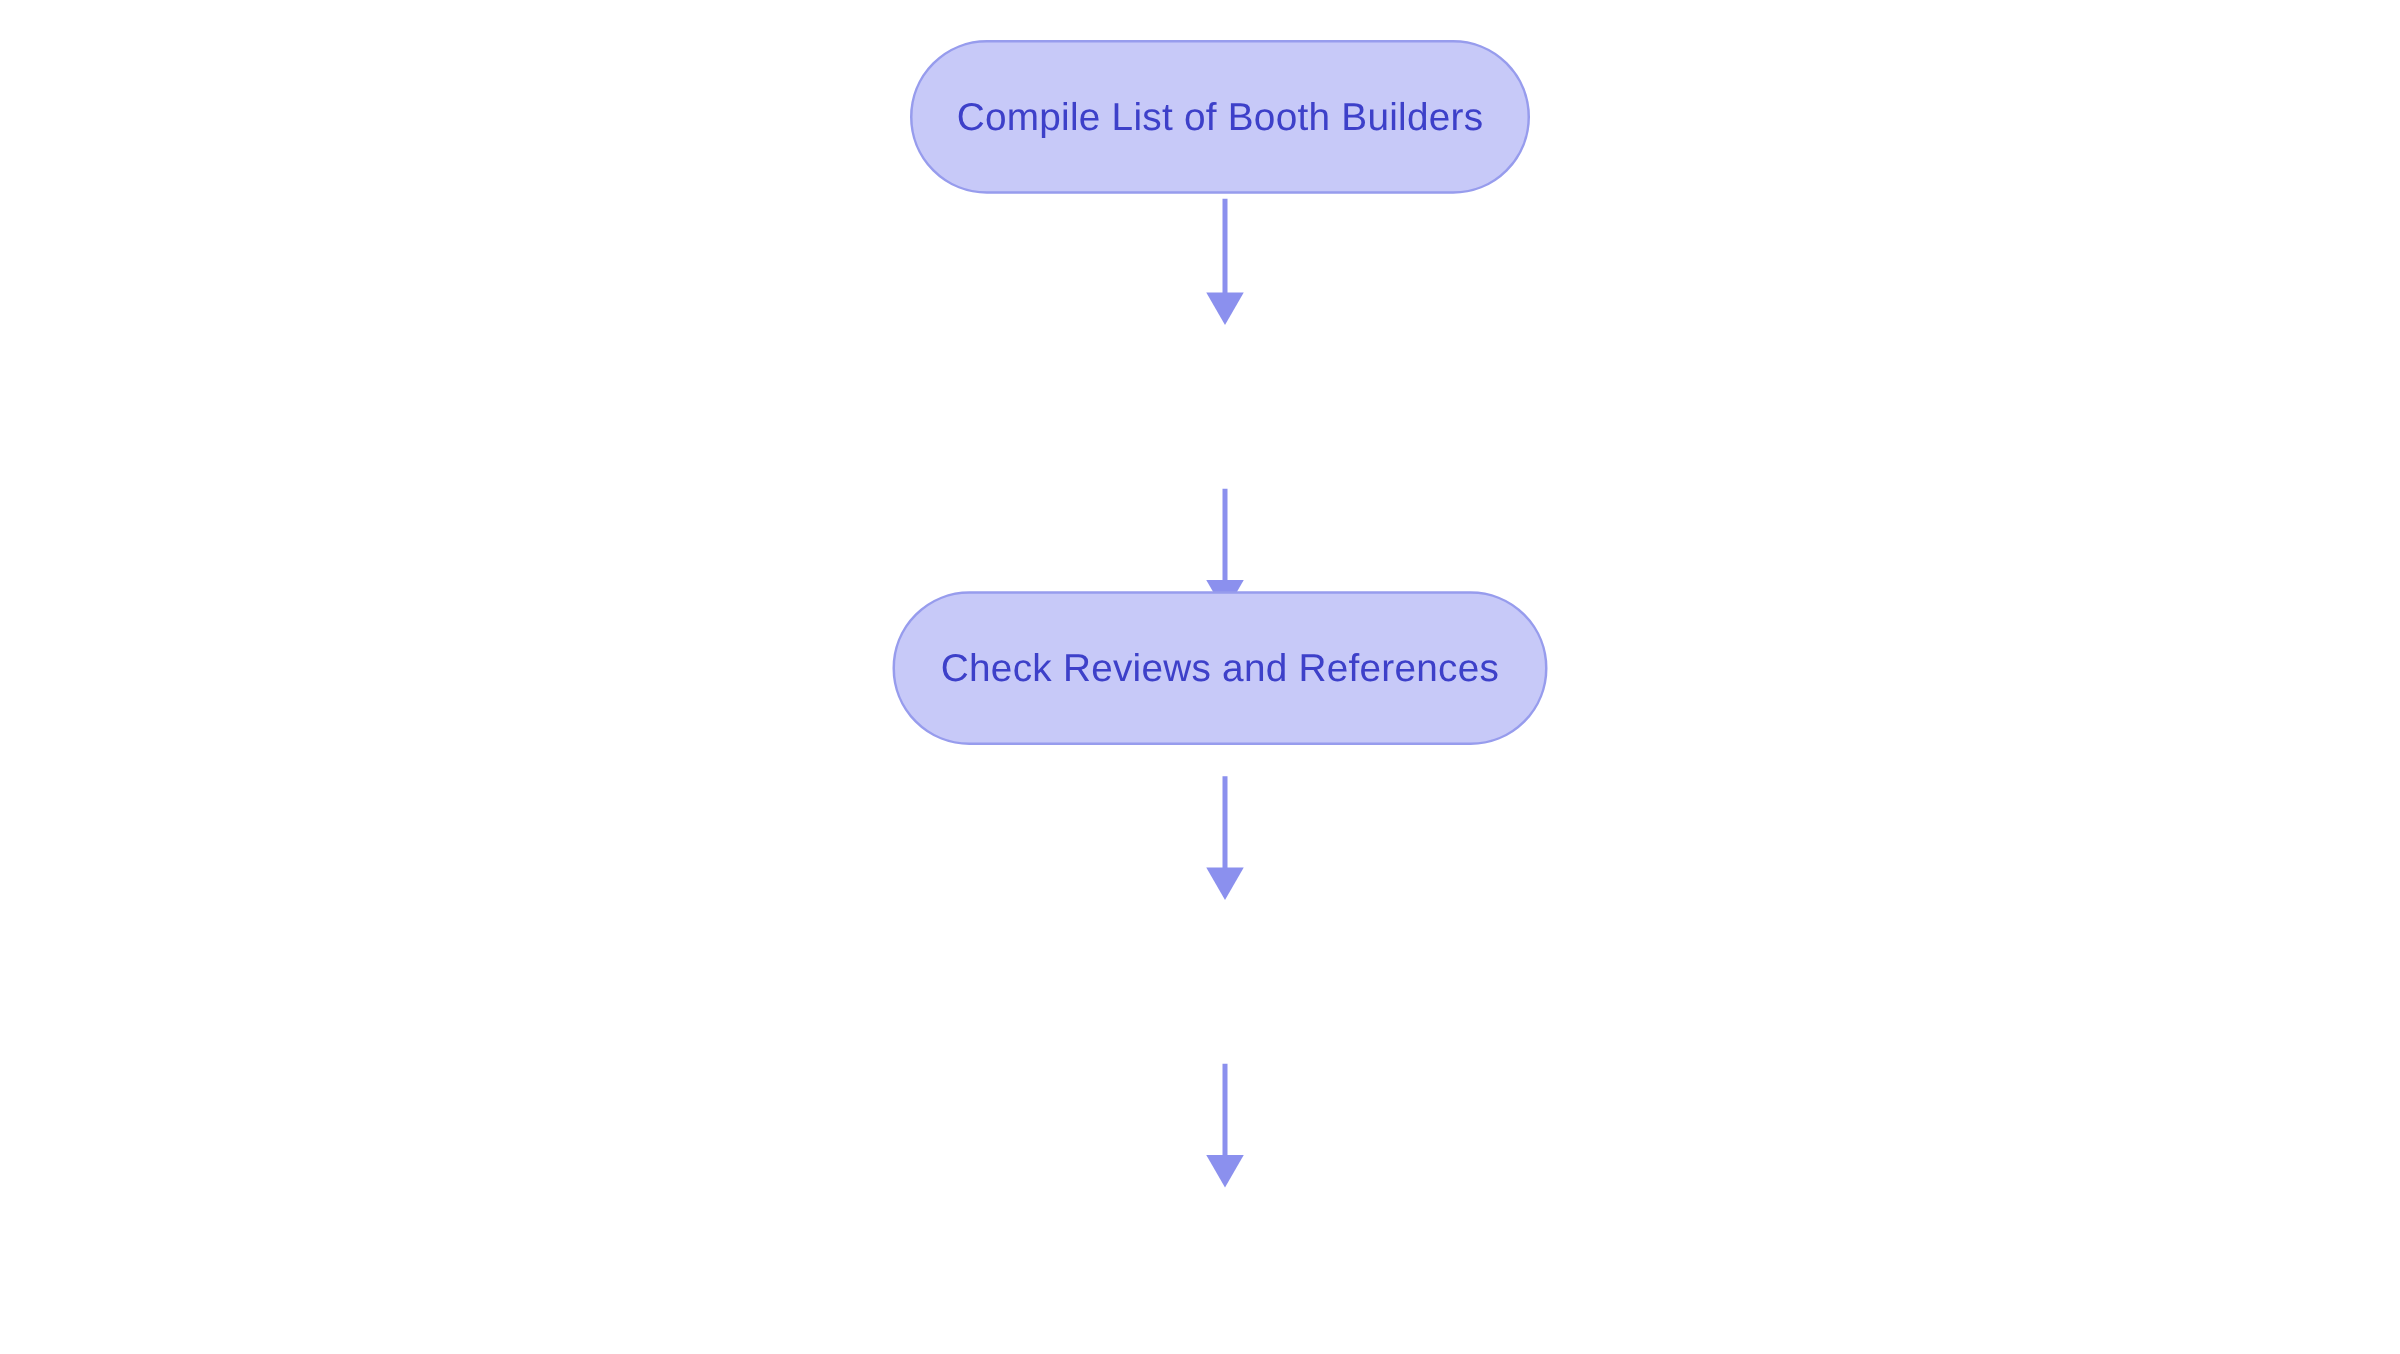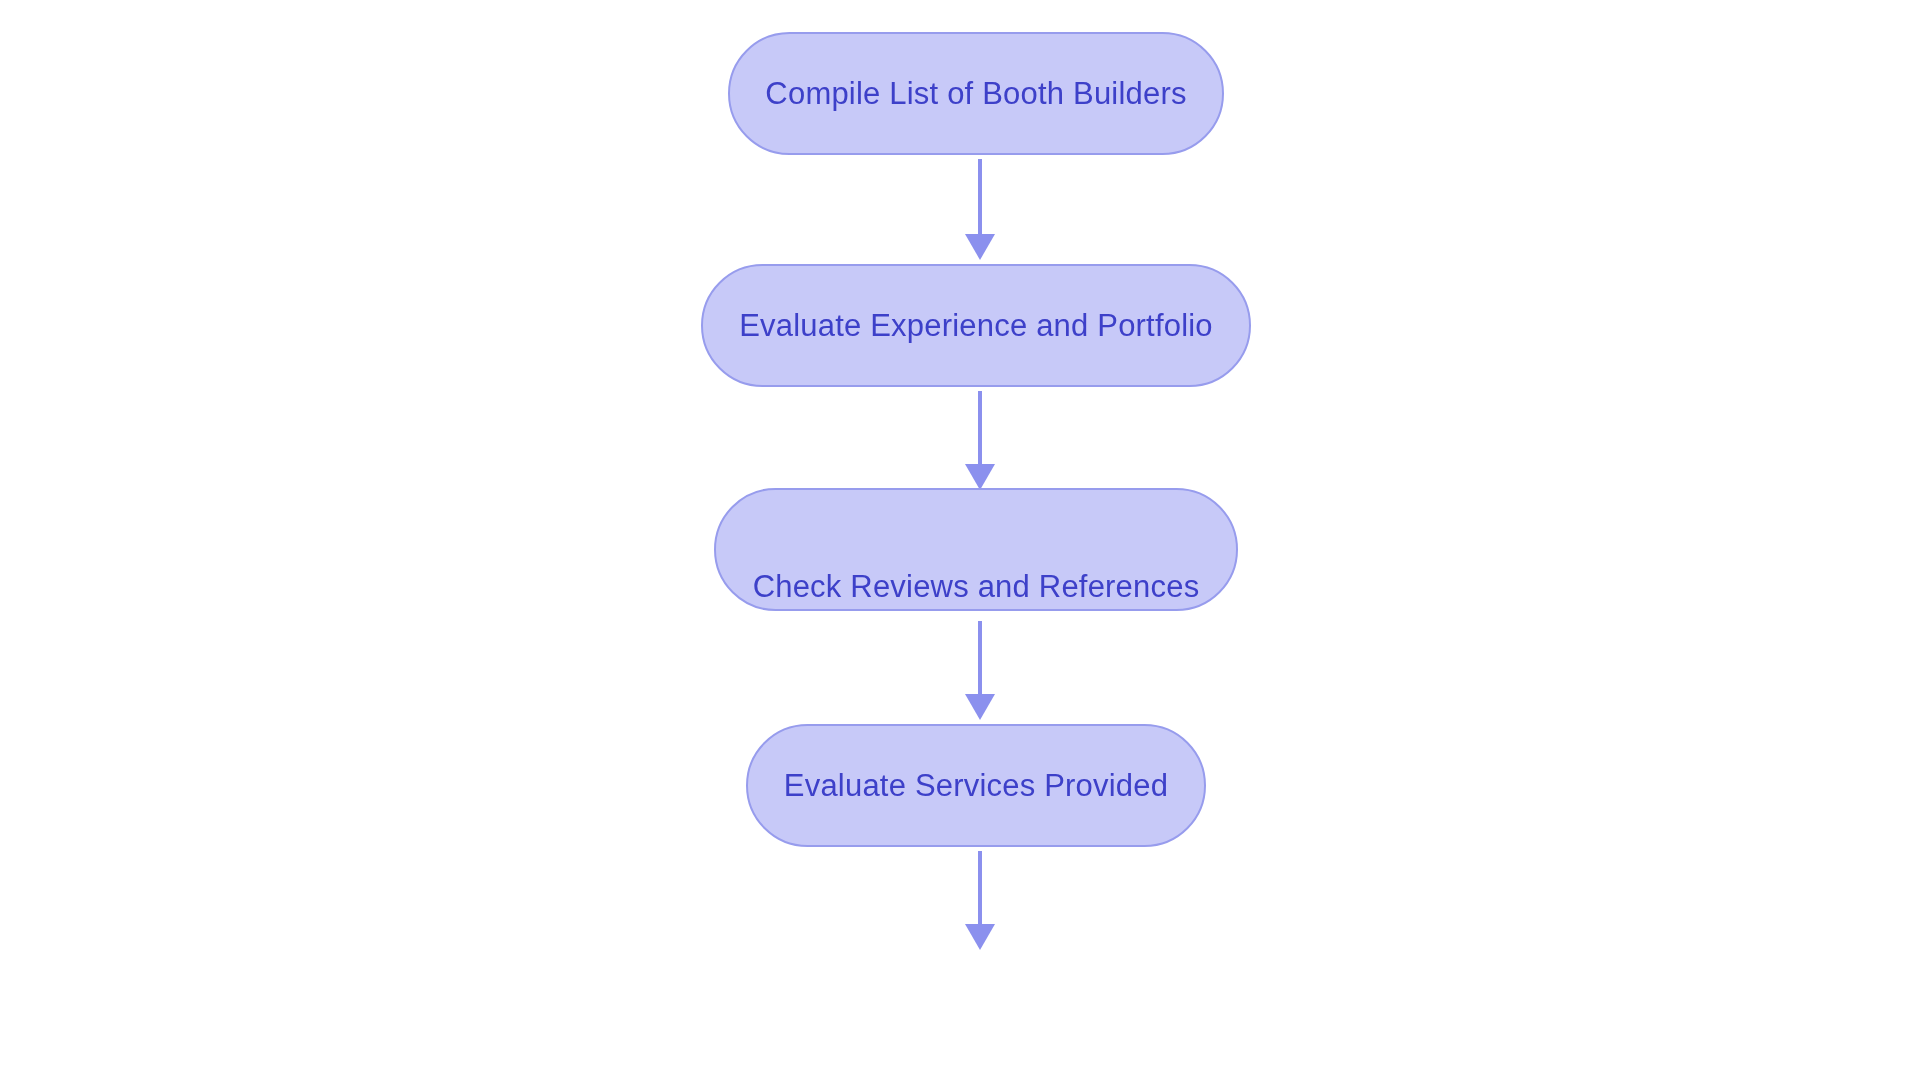--- a/index.html
+++ b/index.html
@@ -33,21 +33,21 @@
     text-align: center;
   }
   .node-label {
     color: var(--node-text);
     font-size: 31px;
     letter-spacing: 0.2px;
     white-space: nowrap;
   }
   .node-1 { top: 16px;  left: 712px; width: 496px; }
   .node-2 { top: 248px; left: 685px; width: 550px; }
-  .node-3 { top: 472px; left: 698px; width: 524px; align-items: flex-end; }
+  .node-3 { top: 457px; left: 698px; width: 524px; }
   .node-4 { top: 708px; left: 730px; width: 460px; }
   .node-5 { top: 938px; left: 803px; width: 314px; }
 
   .arrow {
     position: absolute;
     left: 945px;
     width: 30px;
   }
   .arrow-1 { top: 139px; height: 109px; }
   .arrow-2 { top: 371px; height: 107px; }
@@ -79,41 +79,35 @@
 
   <div class="node node-1">
     <span class="node-label">Compile List of Booth Builders</span>
   </div>
 
   <div class="arrow arrow-1">
     <div class="arrow-line"></div>
     <div class="arrow-head"></div>
   </div>
 
-  <div class="node node-2">
-    <span class="node-label">Evaluate Experience and Portfolio</span>
-  </div>
 
   <div class="arrow arrow-2">
     <div class="arrow-line"></div>
     <div class="arrow-head"></div>
   </div>
 
   <div class="node node-3">
     <span class="node-label">Check Reviews and References</span>
   </div>
 
   <div class="arrow arrow-3">
     <div class="arrow-line"></div>
     <div class="arrow-head"></div>
   </div>
 
-  <div class="node node-4">
-    <span class="node-label">Evaluate Services Provided</span>
-  </div>
 
   <div class="arrow arrow-4">
     <div class="arrow-line"></div>
     <div class="arrow-head"></div>
   </div>
 
 
 </div>
 
 </body></html>

